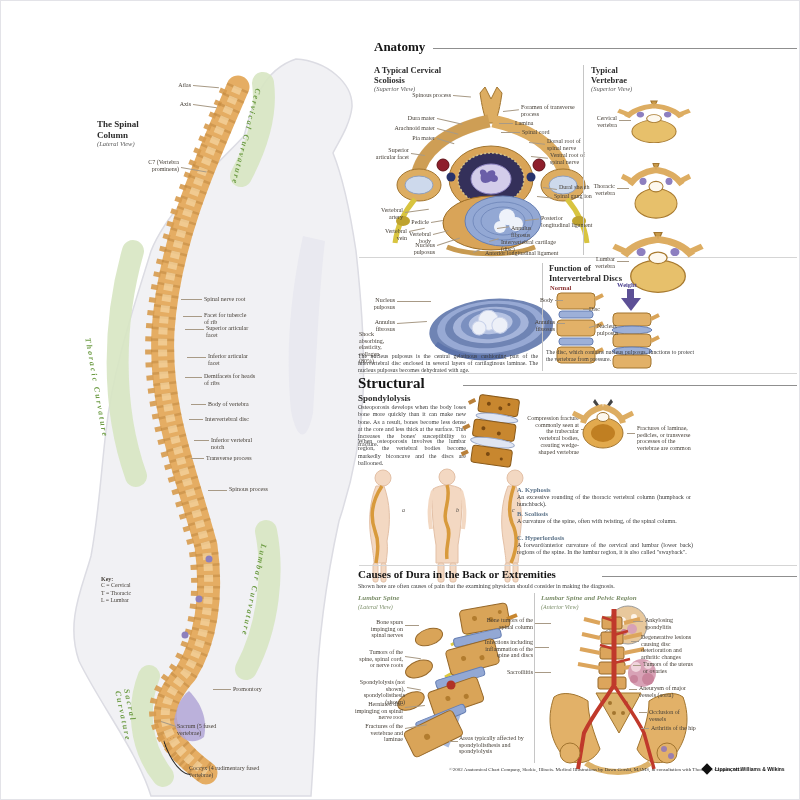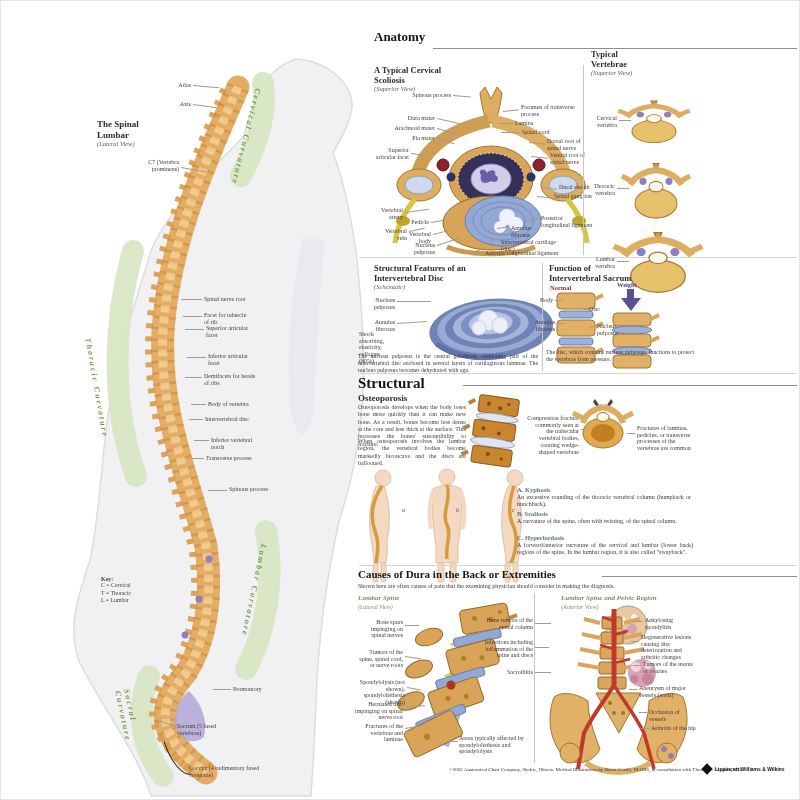--- a/index.html
+++ b/index.html
@@ -71,21 +71,21 @@
     <circle cx="144" cy="584" r="3.5" fill="#8d80bd"></circle>
     <path d="M148,640 C160,652 167,668 163,686 C150,696 136,688 133,670 C136,654 140,646 148,640 Z" fill="#b2a6d6" opacity=".85"></path>
   </svg>
 
   <div class="grn" style="left:240px;top:86px;height:104px;transform:rotate(14deg)">Cervical Curvature</div>
   <div class="grn" style="left:92px;top:336px;height:112px;transform:rotate(-10deg)">Thoracic Curvature</div>
   <div class="grn" style="left:248px;top:542px;height:100px;transform:rotate(12deg)">Lumbar Curvature</div>
   <div class="grn" style="left:121px;top:688px;height:86px;transform:rotate(-12deg)">Sacral Curvature</div>
 
   <div class="st" style="left:96px;top:118px;width:64px;font-size:9px">
-    <span>The Spinal Lumbar</span>
+    <span>The Spinal Column</span>
     <span class="sub">(Lateral View)</span>
   </div>
   <div class="lbl r" style="left:158px;top:81px;width:32px">Atlas</div>
   <div class="lead" style="left:192px;top:84px;width:26px;transform:rotate(5deg)"></div>
   <div class="lbl r" style="left:158px;top:100px;width:32px">Axis</div>
   <div class="lead" style="left:192px;top:103px;width:24px;transform:rotate(8deg)"></div>
   <div class="lbl r" style="left:128px;top:158px;width:50px">C7 (Vertebra prominens)</div>
   <div class="lead" style="left:180px;top:166px;width:26px;transform:rotate(10deg)"></div>
 
   <div class="lbl" style="left:203px;top:295px;width:48px">Spinal nerve root</div>
@@ -116,21 +116,21 @@
     <div class="keyitem">L = Lumbar</div>
   </div>
 
   <div class="lbl" style="left:232px;top:685px;width:42px">Promontory</div>
   <div class="lead" style="left:212px;top:688px;width:18px"></div>
   <div class="lbl" style="left:176px;top:722px;width:64px">Sacrum (5 fused vertebrae)</div>
   <div class="lead" style="left:160px;top:720px;width:16px;transform:rotate(18deg)"></div>
   <div class="lbl" style="left:188px;top:764px;width:80px">Coccyx (4 rudimentary fused vertebrae)</div>
   <div class="arc" style="left:168px;top:736px;transform:rotate(-18deg)"></div>
 
-  <div class="h1" style="left:373px;top:28px">Anatomy</div>
+  <div class="h1" style="left:373px;top:38px">Anatomy</div>
   <div class="rule" style="left:432px;top:47px;width:364px"></div>
   <div class="rule soft" style="left:358px;top:256px;width:438px"></div>
 
   <div class="st" style="left:373px;top:64px;width:92px">
     <span>A Typical Cervical Scoliosis</span>
     <span class="sub">(Superior View)</span>
   </div>
 
   <svg style="left:388px;top:84px" width="205" height="172" viewBox="0 0 205 172">
     <path d="M96,2 L102,14 L108,2 L113,8 C111,22 109,30 106,38 L98,38 C95,30 93,22 91,8 Z" fill="#ddad62" stroke="#a2752f"></path>
@@ -202,21 +202,21 @@
   <div class="lbl" style="left:540px;top:214px;width:52px">Posterior longitudinal ligament</div>
   <div class="lead" style="left:524px;top:219px;width:14px;transform:rotate(-6deg)"></div>
   <div class="lbl" style="left:510px;top:224px;width:32px">Annulus fibrosus</div>
   <div class="lead" style="left:496px;top:227px;width:12px;transform:rotate(-8deg)"></div>
   <div class="lbl" style="left:500px;top:238px;width:64px">Intervertebral cartilage (disc)</div>
   <div class="lead" style="left:488px;top:240px;width:10px;transform:rotate(-16deg)"></div>
   <div class="lbl" style="left:484px;top:249px;width:84px">Anterior longitudinal ligament</div>
   <div class="lead" style="left:472px;top:251px;width:10px;transform:rotate(-22deg)"></div>
 
   <div class="vrule" style="left:582px;top:64px;height:190px"></div>
-  <div class="st" style="left:590px;top:48px;width:60px">
+  <div class="st" style="left:590px;top:64px;width:60px">
     <span>Typical Vertebrae</span>
     <span class="sub">(Superior View)</span>
   </div>
   <svg style="left:575px;top:86px" width="220" height="210" viewBox="0 0 220 210">
     <defs>
       <g id="tv">
         <path d="M-3,-30 L0,-22 L3,-30 Z" fill="#c99a48" stroke="#a2752f"></path>
         <path d="M0,-24 C-14,-22 -22,-16 -26,-10 M0,-24 C14,-22 22,-16 26,-10" fill="none" stroke="#ddad62" stroke-width="6"></path>
         <path d="M-22,-12 L-34,-18 M22,-12 L34,-18" stroke="#ddad62" stroke-width="5"></path>
         <circle cx="-13" cy="-13" r="3.5" fill="#8d7fc0"></circle>
@@ -229,24 +229,20 @@
     <use href="#tv" transform="translate(80,108) scale(1.0,1.05)"></use>
     <use href="#tv" transform="translate(82,180) scale(1.3,1.15)"></use>
   </svg>
   <div class="lbl r" style="left:580px;top:114px;width:36px">Cervical vertebra</div>
   <div class="lead" style="left:618px;top:119px;width:12px"></div>
   <div class="lbl r" style="left:578px;top:182px;width:36px">Thoracic vertebra</div>
   <div class="lead" style="left:616px;top:187px;width:12px"></div>
   <div class="lbl r" style="left:578px;top:255px;width:36px">Lumbar vertebra</div>
   <div class="lead" style="left:616px;top:260px;width:12px"></div>
 
-  <div class="st" style="left:373px;top:262px;width:110px">
-    <span>Structural Features of an Intervertebral Disc</span>
-    <span class="sub">(Schematic)</span>
-  </div>
   <svg style="left:420px;top:286px" width="135" height="80" viewBox="0 0 135 80">
     <g transform="rotate(-5 70 40)">
       <ellipse cx="70" cy="42" rx="62" ry="30" fill="#6f84b4"></ellipse>
       <ellipse cx="70" cy="40" rx="54" ry="26" fill="#97a9d4"></ellipse>
       <ellipse cx="70" cy="39" rx="46" ry="22" fill="#6f84b4"></ellipse>
       <ellipse cx="70" cy="38" rx="38" ry="18" fill="#a5b4da"></ellipse>
       <ellipse cx="70" cy="37" rx="30" ry="15" fill="#7b90c0"></ellipse>
       <ellipse cx="70" cy="36" rx="22" ry="11" fill="#b5c2e2"></ellipse>
       <circle cx="68" cy="33" r="10" fill="#edf0f8" stroke="#c9d2ea"></circle>
       <circle cx="79" cy="39" r="8" fill="#edf0f8" stroke="#c9d2ea"></circle>
@@ -256,21 +252,21 @@
   </svg>
   <div class="lbl r" style="left:356px;top:296px;width:38px">Nucleus pulposus</div>
   <div class="lead" style="left:396px;top:300px;width:34px"></div>
   <div class="lbl r" style="left:356px;top:318px;width:38px">Annulus fibrosus</div>
   <div class="lead" style="left:396px;top:322px;width:30px;transform:rotate(-4deg)"></div>
   <div class="lbl" style="left:358px;top:330px;width:36px">Shock absorbing, elasticity, collagen (80%)</div>
   <div class="par" style="left:357px;top:352px;width:180px;font-size:5.8px">The nucleus pulposus is the central gelatinous cushioning part of the intervertebral disc enclosed in several layers of cartilaginous laminae. The nucleus pulposus becomes dehydrated with age.</div>
 
   <div class="vrule" style="left:541px;top:262px;height:108px"></div>
   <div class="st" style="left:548px;top:262px;width:90px">
-    <span>Function of Intervertebral Sacrum</span>
+    <span>Function of Intervertebral Discs</span>
   </div>
   <div class="mini" style="left:549px;top:283px;color:#8a2f2f">Normal</div>
   <div class="mini" style="left:616px;top:280px;color:#4a3f8f">Weight</div>
   <svg style="left:548px;top:288px" width="115" height="92" viewBox="0 0 115 92">
     <g>
       <rect x="8" y="4" width="38" height="16" rx="4" fill="#e2b168" stroke="#a2752f"></rect>
       <rect x="10" y="22" width="34" height="7" rx="3" fill="#9db0d8" stroke="#667fb4"></rect>
       <rect x="8" y="31" width="38" height="16" rx="4" fill="#e2b168" stroke="#a2752f"></rect>
       <rect x="10" y="49" width="34" height="7" rx="3" fill="#9db0d8" stroke="#667fb4"></rect>
       <rect x="8" y="58" width="38" height="16" rx="4" fill="#e2b168" stroke="#a2752f"></rect>
@@ -293,21 +289,21 @@
   <div class="lead" style="left:582px;top:308px;width:6px"></div>
   <div class="lbl r" style="left:524px;top:318px;width:30px">Annulus fibrosus</div>
   <div class="lead" style="left:556px;top:322px;width:8px"></div>
   <div class="lbl" style="left:596px;top:322px;width:36px">Nucleus pulposus</div>
   <div class="lead" style="left:588px;top:326px;width:8px;transform:rotate(-14deg)"></div>
   <div class="par" style="left:545px;top:348px;width:148px;font-size:5.8px">The disc, which contains nucleus pulposus, functions to protect the vertebrae from pressure.</div>
 
   <div class="rule soft" style="left:358px;top:372px;width:438px"></div>
   <div class="h1 big" style="left:357px;top:374px">Structural</div>
   <div class="rule" style="left:462px;top:384px;width:334px"></div>
-  <div class="st" style="left:357px;top:392px;font-size:9px">Osteoporosis</div>
+  <div class="st" style="left:357px;top:392px;font-size:9px">Spondylolysis</div>
   <div class="par" style="left:357px;top:403px;width:108px">Osteoporosis develops when the body loses bone more quickly than it can make new bone. As a result, bones become less dense at the core and less thick at the surface. This increases the bones' susceptibility to fracture.</div>
   <div class="par" style="left:357px;top:437px;width:108px">When osteoporosis involves the lumbar region, the vertebral bodies become markedly biconcave and the discs are ballooned.</div>
 
   <svg style="left:466px;top:392px" width="58" height="78" viewBox="0 0 58 78">
     <g transform="rotate(8 29 39)">
       <rect x="8" y="4" width="40" height="17" rx="3" fill="#c8872f" stroke="#8a5a1a"></rect>
       <ellipse cx="28" cy="25" rx="21" ry="4" fill="#dfe5f2" stroke="#9aa8c8"></ellipse>
       <rect x="6" y="29" width="42" height="17" rx="3" fill="#c8872f" stroke="#8a5a1a"></rect>
       <ellipse cx="27" cy="50" rx="22" ry="4.5" fill="#dfe5f2" stroke="#9aa8c8"></ellipse>
       <rect x="8" y="55" width="40" height="17" rx="3" fill="#c8872f" stroke="#8a5a1a"></rect>
@@ -372,21 +368,21 @@
 
   <div class="rule soft" style="left:358px;top:564px;width:438px"></div>
   <div class="h1 mid" style="left:357px;top:567px">Causes of Dura in the Back or Extremities</div>
   <div class="rule" style="left:601px;top:575px;width:195px"></div>
   <div class="par" style="left:357px;top:582px;width:310px;text-align:left">Shown here are often causes of pain that the examining physician should consider in making the diagnosis.</div>
 
   <div class="causetitle" style="left:357px;top:593px;width:70px">
     <span>Lumbar Spine</span><br>
     <span style="font-weight:normal;font-size:6px">(Lateral View)</span>
   </div>
-  <div class="causetitle" style="left:560px;top:593px;width:100px">
+  <div class="causetitle" style="left:540px;top:593px;width:100px">
     <span>Lumbar Spine and Pelvic Region</span><br>
     <span style="font-weight:normal;font-size:6px">(Anterior View)</span>
   </div>
   <div class="vrule" style="left:533px;top:592px;height:170px"></div>
 
   <svg style="left:398px;top:604px" width="130" height="158" viewBox="0 0 130 158">
     <path d="M78,6 C70,50 62,100 44,140" fill="none" stroke="#a9bbdf" stroke-width="12"></path>
     <path d="M74,6 C66,50 58,100 40,140" fill="none" stroke="#ddc83e" stroke-width="4"></path>
     <path d="M70,30 L52,40 M64,62 L46,72 M56,94 L38,104" stroke="#ddc83e" stroke-width="3"></path>
     <ellipse cx="30" cy="32" rx="14" ry="8" fill="#d9a458" stroke="#96682a" transform="rotate(-18 30 32)"></ellipse>

